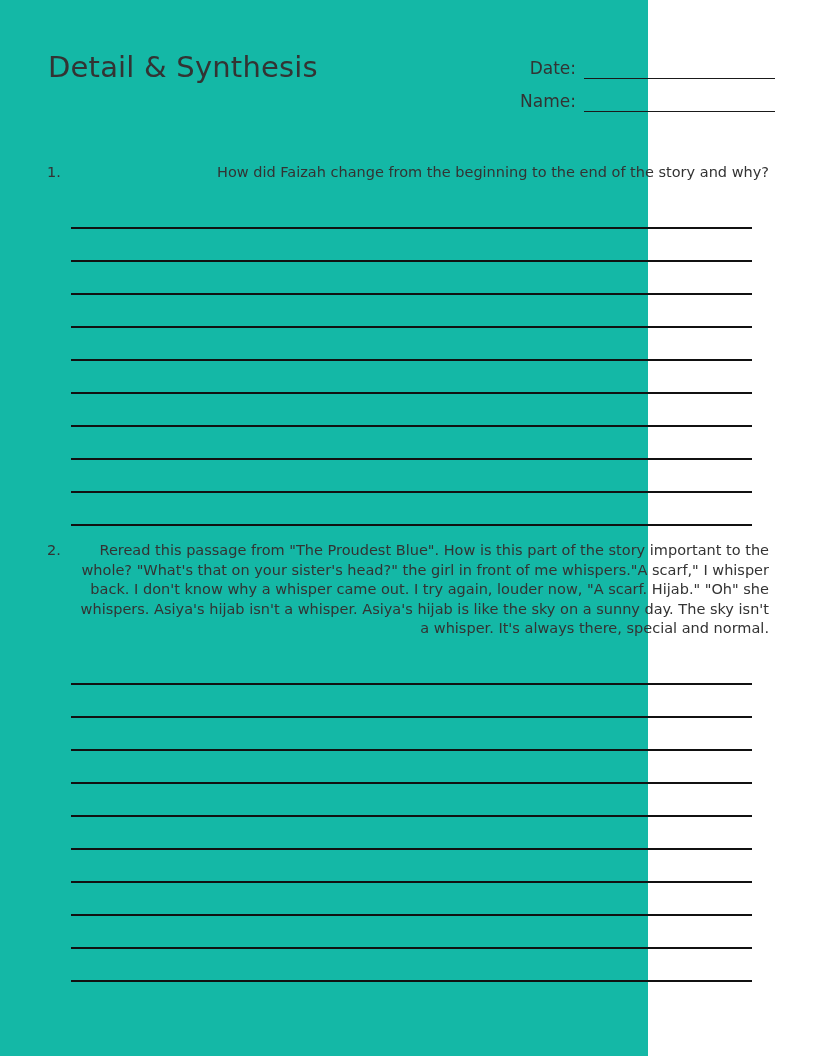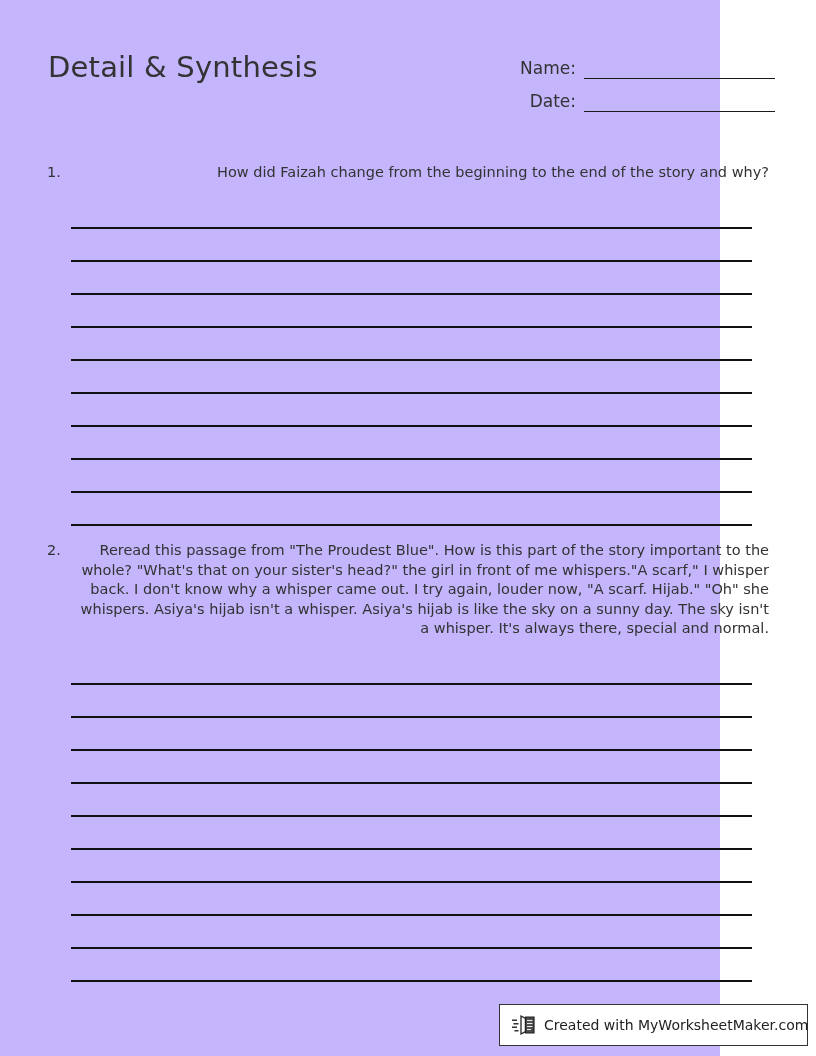--- a/index.html
+++ b/index.html
@@ -11,23 +11,23 @@
     width: 816px;
     height: 1056px;
     position: relative;
     font-family: "DejaVu Sans", "Liberation Sans", sans-serif;
     color: #333333;
     overflow: hidden;
   }
   .page {
     position: absolute;
     inset: 0;
-    width: 720px;
+    width: 648px;
     height: 1056px;
-    background: #c4b5fd;
+    background: #14b8a6;
   }
 
   
   .header {
     position: absolute;
     left: 0;
     top: 0;
     width: 816px;
     height: 130px;
   }
@@ -140,25 +140,25 @@
 </head>
 <body>
 
 <div class="page">
 
   <div class="header">
     <div class="worksheet-title">Detail &amp; Synthesis</div>
 
     <div class="name-date-block">
       <div class="nd-row">
-        <span class="nd-label">Name:</span>
+        <span class="nd-label">Date:</span>
         <span class="nd-rule"></span>
       </div>
       <div class="nd-row">
-        <span class="nd-label">Date:</span>
+        <span class="nd-label">Name:</span>
         <span class="nd-rule"></span>
       </div>
     </div>
   </div>
 
   <div class="question-block" id="q1-block">
     <div class="q-row">
       <span class="q-number">1.</span>
       <span class="q-text">How did Faizah change from the beginning to the end of the story and why?</span>
     </div>
@@ -188,33 +188,14 @@
       <div class="answer-line"></div>
       <div class="answer-line"></div>
       <div class="answer-line"></div>
       <div class="answer-line"></div>
       <div class="answer-line"></div>
       <div class="answer-line"></div>
       <div class="answer-line"></div>
       <div class="answer-line"></div>
     </div>
 
-  <div class="footer-badge">
-    <svg class="footer-logo" viewBox="0 0 26 24">
-      <g fill="#333333">
-        <rect x="0" y="6.5" width="5" height="1.5"></rect>
-        <rect x="1.5" y="10" width="5" height="1.5"></rect>
-        <rect x="0" y="13.5" width="5" height="1.5"></rect>
-        <rect x="2.5" y="17" width="4" height="1.5"></rect>
-      </g>
-      <path d="M9 3 L9 21 L13.5 18.5 L13.5 5.5 Z" fill="#ffffff" stroke="#222222" stroke-width="1.3"></path>
-      <path d="M13.5 4 L13.5 20 L22 20 L22 4 Z" fill="#4a4a4a" stroke="#222222" stroke-width="1.2"></path>
-      <g stroke="#e8e8e8" stroke-width="1.1">
-        <line x1="15" y1="7.5" x2="20.5" y2="7.5"></line>
-        <line x1="15" y1="10.5" x2="20.5" y2="10.5"></line>
-        <line x1="15" y1="13.5" x2="20.5" y2="13.5"></line>
-        <line x1="15" y1="16.5" x2="19" y2="16.5"></line>
-      </g>
-    </svg>
-    <span class="footer-text">Created with MyWorksheetMaker.com</span>
-  </div>
 
 </div>
 
 </body></html>

